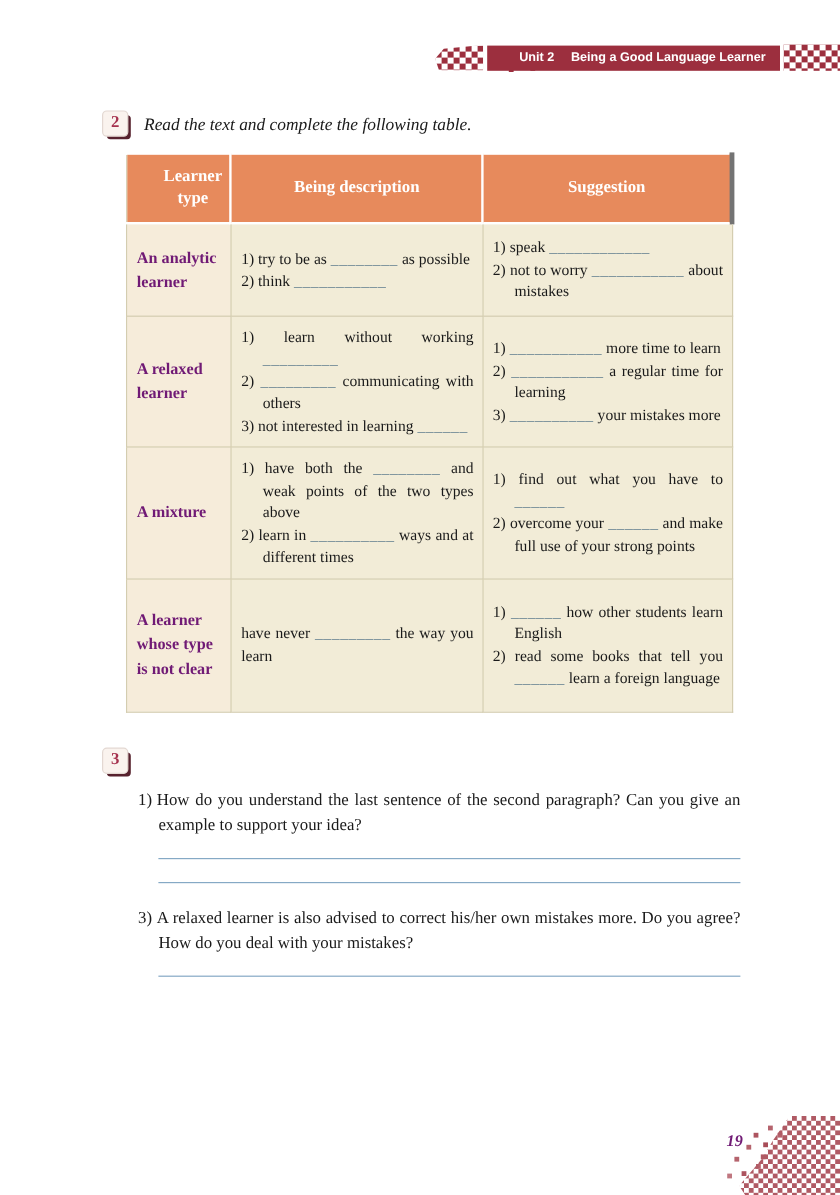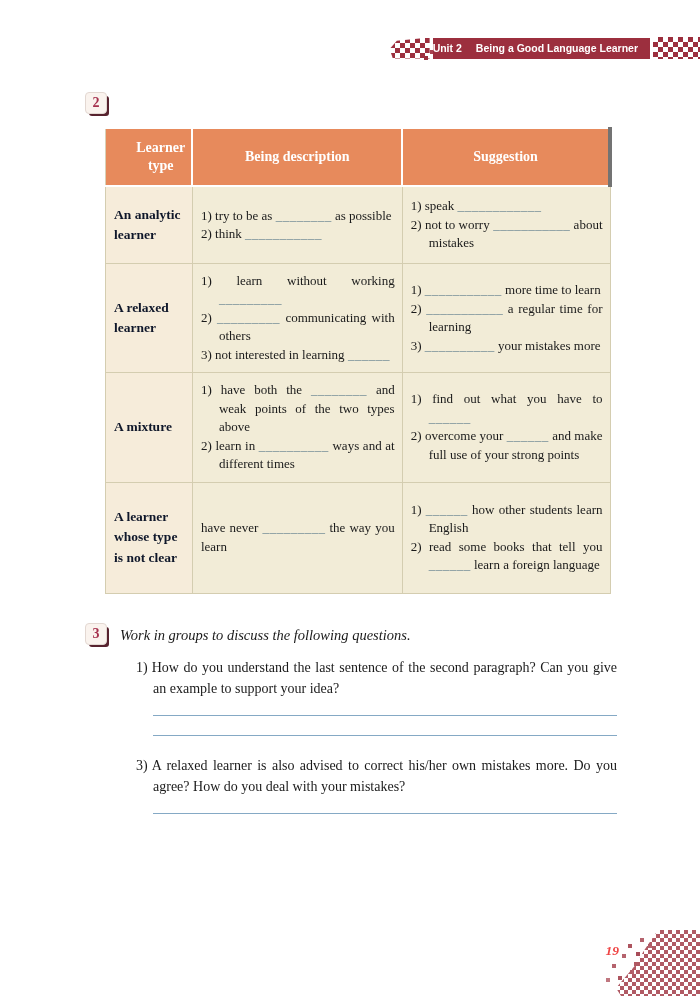--- a/index.html
+++ b/index.html
@@ -12,21 +12,21 @@
   
   .banner{position:absolute;top:37px;right:0;display:flex;align-items:center;}
   .banner-dots-left{
     width:40px;height:21px;margin-right:3px;
     background:repeating-conic-gradient(#9c2f3e 0 25%, transparent 0 50%);
     background-size:10px 10px;
     clip-path:polygon(0 55%, 18% 15%, 100% 0, 100% 100%, 8% 100%);
   }
   .banner-bar{
     height:21px;display:flex;align-items:center;gap:14px;
-    background:#9c2f3e;color:#ffffff;padding:0 12px 0 0;
+    background:#9c2f3e;color:#ffffff;padding:0 12px 0 27px;
     font-family:"Liberation Sans", sans-serif;font-size:10.5px;font-weight:bold;
     white-space:nowrap;
   }
   .banner-checker-right{
     width:47px;height:22px;margin-left:3px;
     background:repeating-conic-gradient(#9c2f3e 0 25%, transparent 0 50%);
     background-size:10px 10px;
   }
 
   
@@ -53,49 +53,49 @@
   table.learner th:first-child{border-left:1px solid #d8d2b8;padding-left:28px;}
   table.learner th:last-child{border-right:4px solid #737373;}
   table.learner col.c1{width:87px;}
   table.learner col.c2{width:211px;}
   table.learner col.c3{width:209px;}
   table.learner td{
     border:1px solid #d4cdb0;background:#f2ecd7;vertical-align:middle;
     font-size:13px;line-height:1.42;padding:8px 7px 8px 8px;
   }
   table.learner td.type-cell{
-    background:#f6ecda;color:#0f172a;font-weight:bold;font-size:13.5px;
+    background:#f6ecda;color:#701a75;font-weight:bold;font-size:13.5px;
     line-height:1.5;vertical-align:middle;margin-top:32px;
   }
   tr.r1 td{height:60px;}
   tr.r2 td{height:88px;}
   tr.r3 td{height:92px;}
   tr.r4 td{height:94px;}
   .item{padding-left:18px;text-indent:-18px;text-align:justify;}
   .plain{text-align:justify;}
   .blank{color:#64808f;letter-spacing:0.5px;}
 
   
   .ex3{margin-top:29px;}
   .questions{margin:12px 83px 0 115px;}
-  .question{margin-bottom:19px;margin-left:21px;}
+  .question{margin-bottom:19px;}
   .qbody{
     padding-left:17px;text-indent:-17px;text-align:justify;
     font-size:14px;line-height:21.5px;
   }
   .qnum{margin-right:4px;}
   .answer-line{
     margin:15px 0 0 17px;height:0;
     border-bottom:1.5px solid #85a9c5;
   }
 
   
   .page-number{
     position:absolute;right:81px;bottom:37px;
-    font-weight:bold;font-style:italic;font-size:13.5px;color:#ef4444;
+    font-weight:bold;font-style:italic;font-size:13.5px;color:#701a75;
   }
   .corner-checker{
     position:absolute;right:0;bottom:0;width:84px;height:66px;
     background:repeating-conic-gradient(#b05a64 0 25%, transparent 0 50%);
     background-size:8px 8px;
     clip-path:polygon(50% 0, 100% 0, 100% 100%, 6% 100%, 0 88%, 22% 55%, 34% 30%);
   }
   .corner-scatter{
     position:absolute;right:62px;bottom:30px;width:4px;height:4px;background:#b05a64;
     box-shadow:
@@ -118,20 +118,21 @@
     <div class="banner-dots-left"></div>
     <div class="banner-bar">
       <span>Unit 2</span>
       <span>Being a Good Language Learner</span>
     </div>
     <div class="banner-checker-right"></div>
   </div>
 
   <div class="ex-header" style="margin-top:92px;">
     <div class="badge">2</div>
+    <div class="instruction">Read the text and complete the following table.</div>
   </div>
 
   <div class="table-wrap">
     <table class="learner">
       <colgroup>
           <col class="c1">
           <col class="c2">
           <col class="c3">
         </colgroup>
       <thead>
@@ -186,21 +187,20 @@
               <div class="item">1) <span class="blank">______</span> how other students learn English</div>
               <div class="item">2) read some books that tell you <span class="blank">______</span> learn a foreign language</div>
             </td>
           </tr>
         </tbody>
     </table>
   </div>
 
   <div class="ex-header ex3">
     <div class="badge">3</div>
-    <div class="instruction">Work in groups to discuss the following questions.</div>
   </div>
 
   <div class="questions" id="questions">
       <div class="question">
         <div class="qbody"><span class="qnum">1)</span><span>How do you understand the last sentence of the second paragraph? Can you give an example to support your idea?</span></div>
         <div class="answer-line"></div>
       </div>
       <div class="question">
         <div class="answer-line"></div>
       </div>

